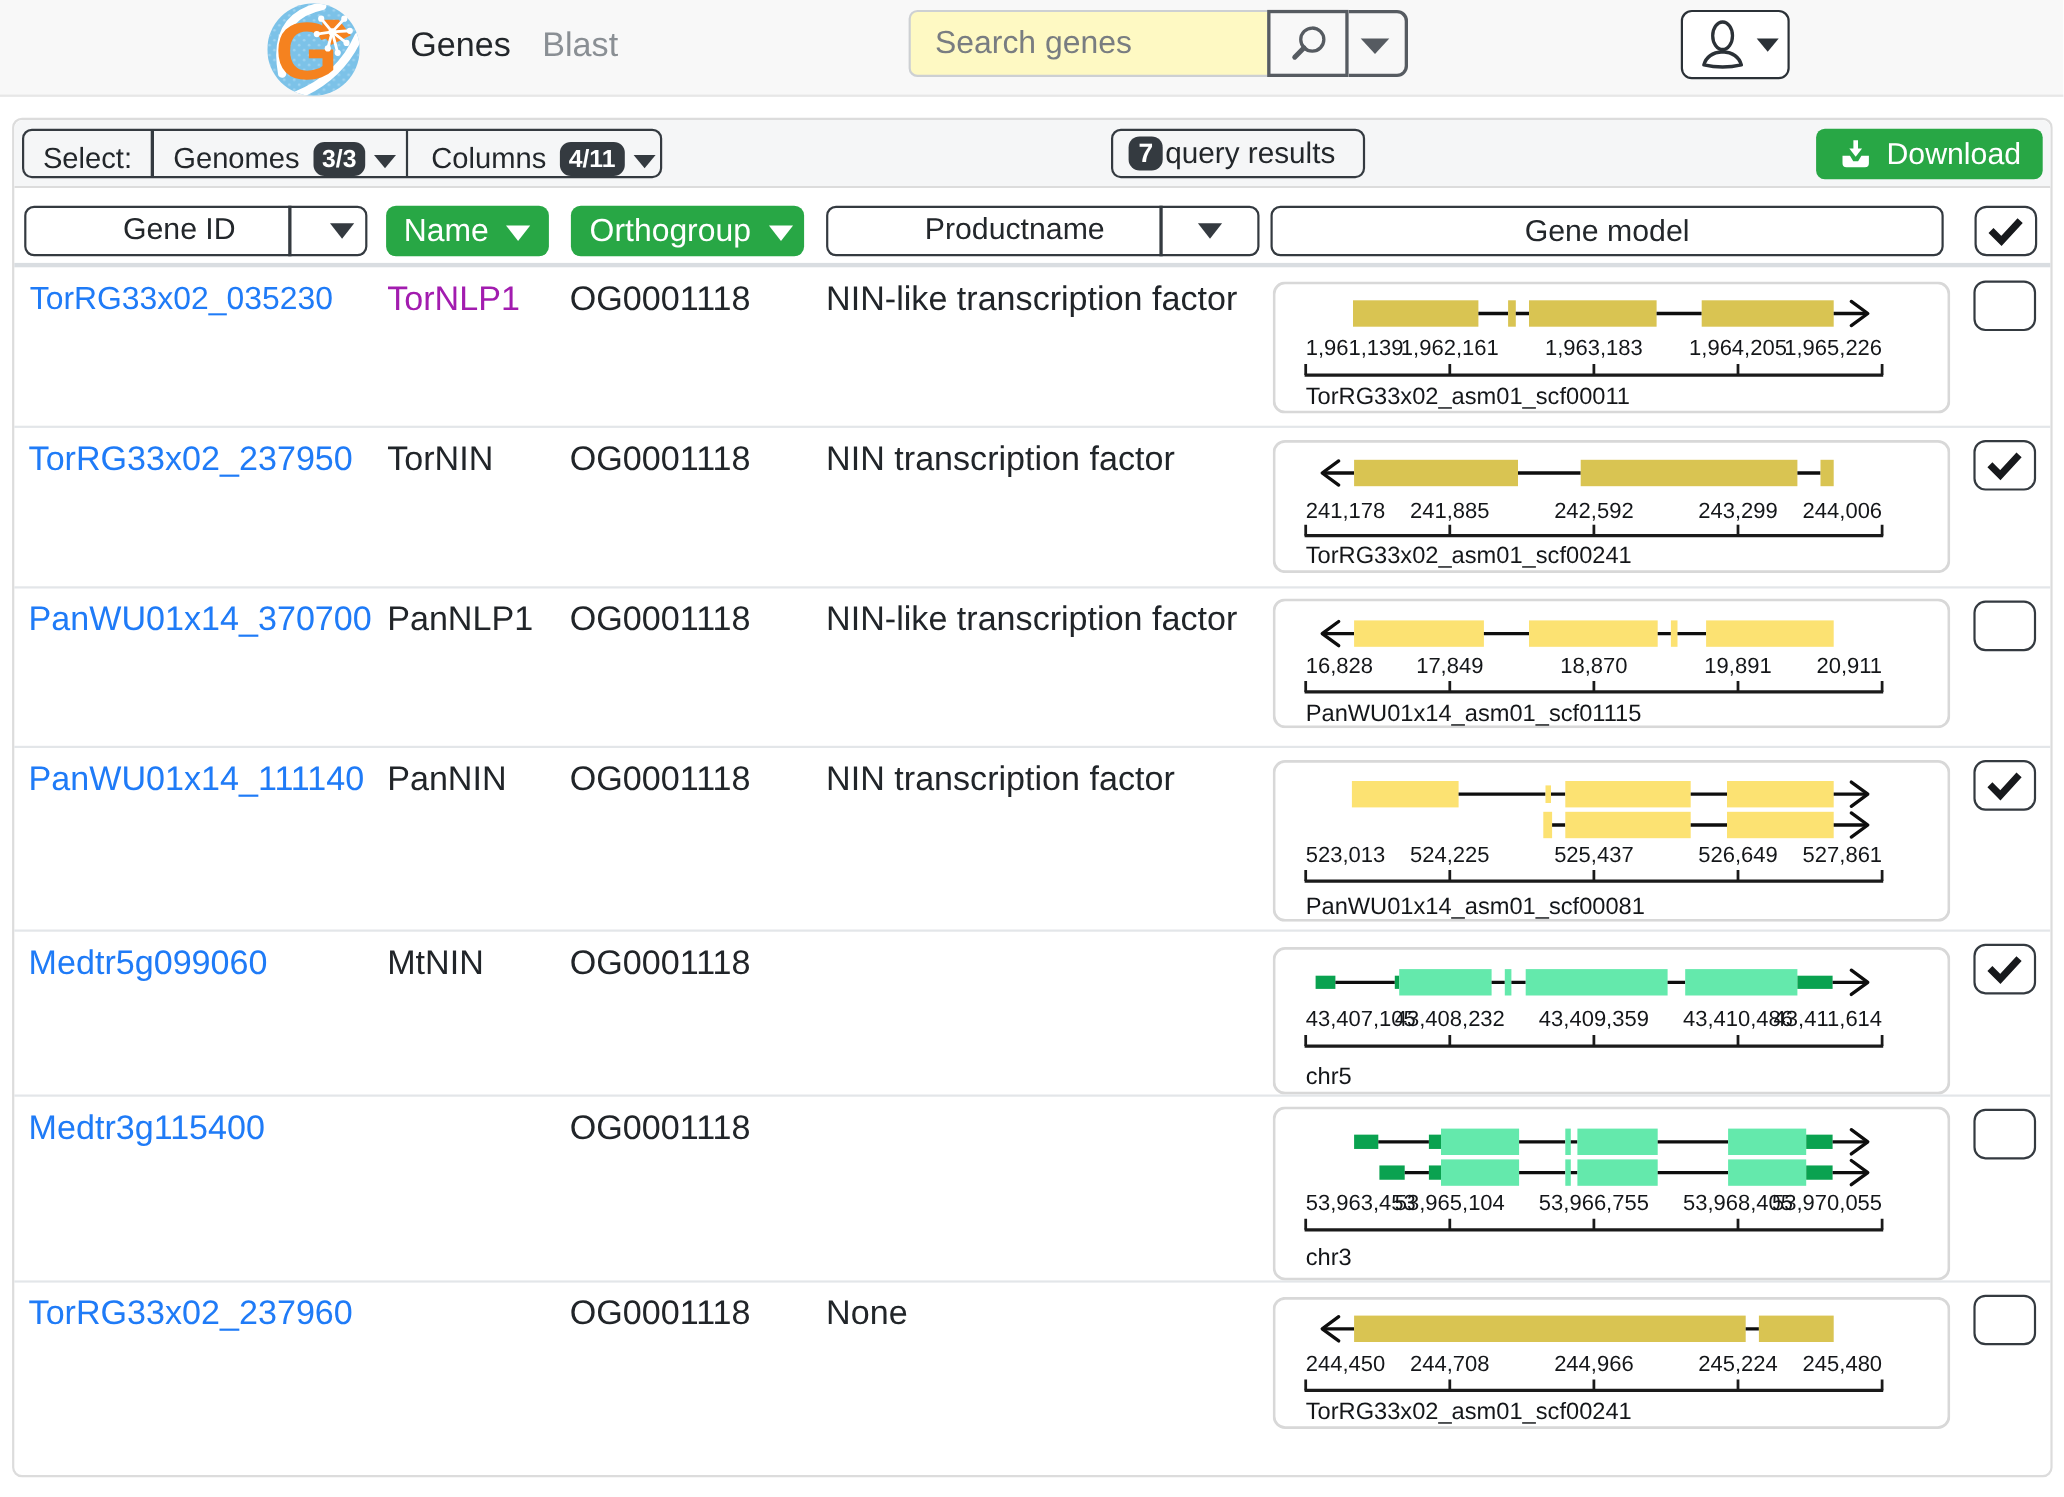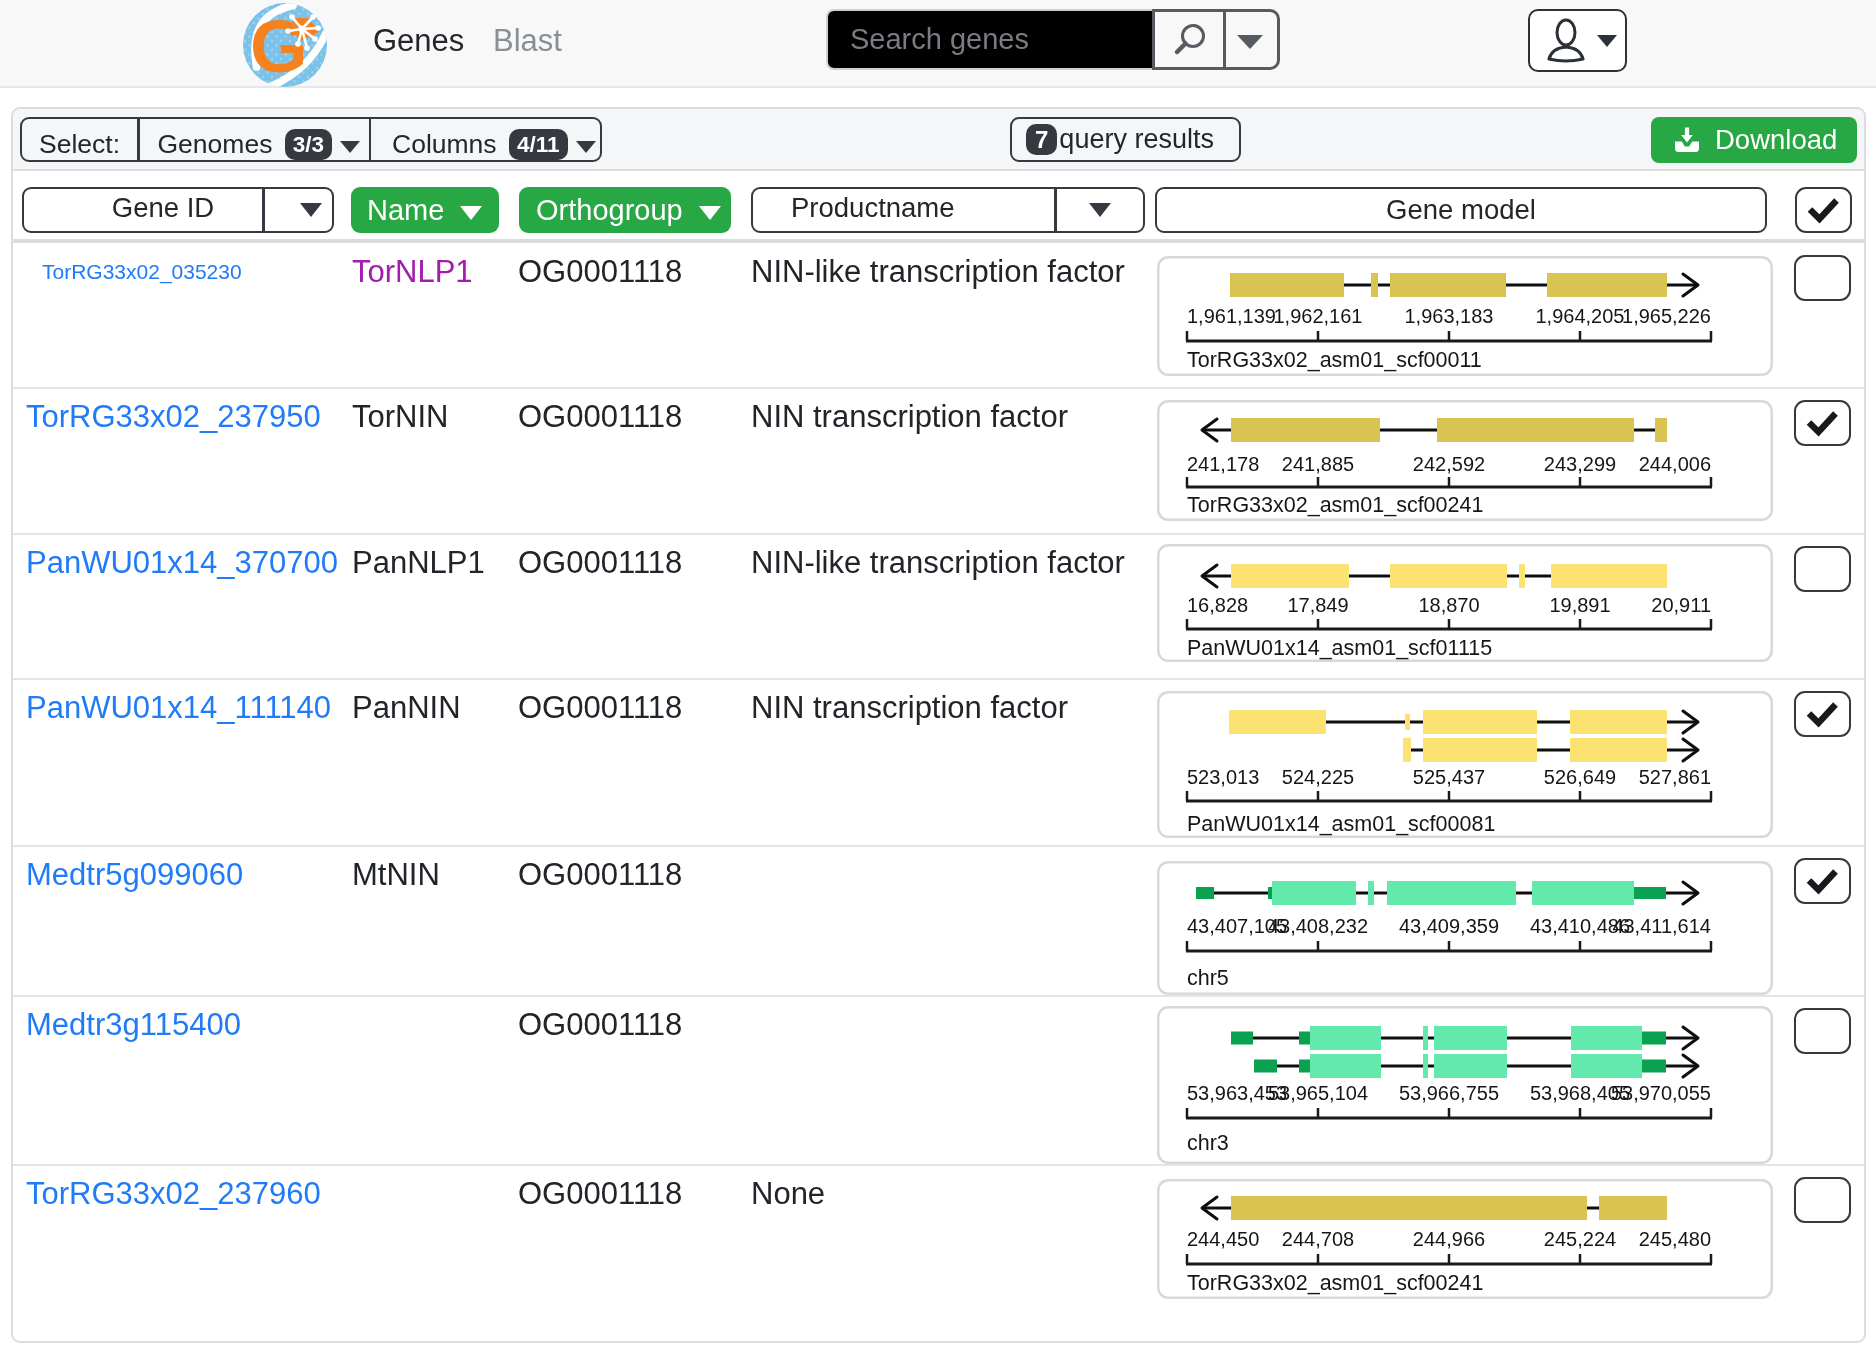--- a/index.html
+++ b/index.html
@@ -38,21 +38,21 @@
       <circle cx="72" cy="36" r="2.8"></circle>
       <circle cx="49" cy="14" r="2.8"></circle>
       <circle cx="45" cy="28" r="2.8"></circle>
       <circle cx="55" cy="41" r="2.8"></circle>
       <circle cx="64" cy="45" r="2.8"></circle>
     </g>
 <circle cx="59" cy="26" r="3.4" fill="#fff"></circle>
 </svg>
 <div class="abs" style="left:373px;top:24px;font-size:31px;line-height:34px;color:#23272b">Genes</div>
 <div class="abs" style="left:493px;top:24px;font-size:31px;line-height:34px;color:#8a8f94">Blast</div>
-<div class="abs" style="left:826px;top:9px;width:328px;height:61px;background:#000000;border:2px solid #cdd0d3;border-radius:8px 0 0 8px;font-size:29px;color:#797d81;line-height:57px;padding-left:22px">Search genes</div>
+<div class="abs" style="left:826px;top:9px;width:328px;height:61px;background:#fef9c3;border:2px solid #cdd0d3;border-radius:8px 0 0 8px;font-size:29px;color:#797d81;line-height:57px;padding-left:22px">Search genes</div>
 <div class="abs" style="left:1152px;top:9px;width:74px;height:61px;border:3px solid #565b61"></div>
 <svg class="abs" style="left:1165px;top:18px" width="48" height="44" viewBox="0 0 48 44">
 <circle cx="28" cy="18" r="10.5" fill="none" stroke="#565b61" stroke-width="3"></circle>
 <path d="M36 11 a 9 9 0 0 0 -8 -4" fill="none" stroke="#565b61" stroke-width="2" opacity="0.7"></path>
 <line x1="20.5" y1="25.5" x2="12" y2="34" stroke="#565b61" stroke-width="4.5" stroke-linecap="round"></line>
 </svg>
 <div class="abs" style="left:1226px;top:9px;width:54px;height:61px;border:3px solid #565b61;border-left:none;border-radius:0 10px 10px 0"></div>
 <div style="position:absolute;left:1237px;top:35px;width:0;height:0;border-left:13px solid transparent;border-right:13px solid transparent;border-top:14px solid #565b61"></div>
 <div class="abs" style="left:1528px;top:9px;width:99px;height:63px;background:#fff;border:2.5px solid #2b3137;border-radius:10px"></div>
 <svg class="abs" style="left:1543px;top:17px" width="50" height="48" viewBox="0 0 50 48">
@@ -81,37 +81,37 @@
     </svg>
     <span style="margin-left:13px">Download</span>
   </div>
 <div class="abs" style="left:22px;top:187px;width:312px;height:46px;border:2.5px solid #343a40;border-radius:9px"></div>
 <div class="abs" style="left:22px;top:187px;width:240px;height:46px;text-align:center;line-height:42px;padding-left:42px;font-size:27.5px;color:#23272b">Gene ID</div>
 <div class="abs" style="left:262px;top:187px;width:2.5px;height:46px;background:#343a40"></div>
 <div style="position:absolute;left:300px;top:203px;width:0;height:0;border-left:11px solid transparent;border-right:11px solid transparent;border-top:14px solid #343a40"></div>
 <div class="abs" style="left:351px;top:187px;width:148px;height:46px;background:#28a745;border-radius:9px;display:flex;align-items:center;padding-left:16px;color:#fff;font-size:29px">Name<span style="margin-left:16px"><span style="display:inline-block;width:0;height:0;border-left:11px solid transparent;border-right:11px solid transparent;border-top:14px solid #fff"></span></span></div>
 <div class="abs" style="left:519px;top:187px;width:212px;height:46px;background:#28a745;border-radius:9px;display:flex;align-items:center;padding-left:17px;color:#fff;font-size:29px">Orthogroup<span style="margin-left:16px"><span style="display:inline-block;width:0;height:0;border-left:11px solid transparent;border-right:11px solid transparent;border-top:14px solid #fff"></span></span></div>
 <div class="abs" style="left:751px;top:187px;width:394px;height:46px;border:2.5px solid #343a40;border-radius:9px"></div>
-<div class="abs" style="left:751px;top:187px;width:303px;height:46px;line-height:42px;padding-left:40px;font-size:27.5px;color:#23272b">Productname</div>
+<div class="abs" style="left:751px;top:187px;width:303px;height:46px;text-align:center;line-height:42px;padding-left:40px;font-size:27.5px;color:#23272b">Productname</div>
 <div class="abs" style="left:1054px;top:187px;width:2.5px;height:46px;background:#343a40"></div>
 <div style="position:absolute;left:1089px;top:203px;width:0;height:0;border-left:11px solid transparent;border-right:11px solid transparent;border-top:14px solid #343a40"></div>
 <div class="abs" style="left:1155px;top:187px;width:612px;height:46px;border:2.5px solid #343a40;border-radius:9px;text-align:center;line-height:42px;font-size:27.5px;color:#23272b">Gene model</div>
 <div class="abs" style="left:1795px;top:187px;width:57px;height:46px;border:2.8px solid #343a40;border-radius:11px">
     <svg width="57" height="46" viewBox="0 0 57 46" style="position:absolute;left:-2.5px;top:-2.5px">
       <polyline points="15,22.5 24.5,32 41.5,13.5" fill="none" stroke="#17191c" stroke-width="6.4" stroke-linecap="butt" stroke-linejoin="miter"></polyline>
     </svg>
   </div>
 <div class="abs" style="left:13px;top:239px;width:1851px;height:4px;background:#d9dde1"></div>
 <div class="abs" style="left:13px;top:387px;width:1851px;height:2px;background:#e3e6e9"></div>
 <div class="abs" style="left:13px;top:533px;width:1851px;height:2px;background:#e3e6e9"></div>
 <div class="abs" style="left:13px;top:678px;width:1851px;height:2px;background:#e3e6e9"></div>
 <div class="abs" style="left:13px;top:845px;width:1851px;height:2px;background:#e3e6e9"></div>
 <div class="abs" style="left:13px;top:995px;width:1851px;height:2px;background:#e3e6e9"></div>
 <div class="abs" style="left:13px;top:1164px;width:1851px;height:2px;background:#e3e6e9"></div>
-<div class="abs" style="left:42px;top:254px;font-size:21px;line-height:36px;color:#1f7bf7">TorRG33x02_035230</div>
+<div class="abs" style="left:27px;top:254px;font-size:29px;line-height:36px;color:#1f7bf7">TorRG33x02_035230</div>
 <div class="abs" style="left:352px;top:254px;font-size:31px;line-height:36px;color:#a21caf">TorNLP1</div>
 <div class="abs" style="left:518px;top:254px;font-size:31px;line-height:36px;color:#212529">OG0001118</div>
 <div class="abs" style="left:751px;top:254px;font-size:31px;line-height:36px;color:#212529">NIN-like transcription factor</div>
 <svg style="position:absolute;left:1157px;top:256px" width="616" height="120" viewBox="0 0 616 120">
     <rect x="1.25" y="1.25" width="613.5" height="117.5" rx="10" fill="#fff" stroke="#d8d8d8" stroke-width="2.5"></rect>
     <rect x="73" y="17.0" width="114" height="24" fill="#d9c452"></rect>
     <line x1="187" y1="29" x2="214" y2="29" stroke="#0e0e0e" stroke-width="3"></line>
     <rect x="214" y="17.0" width="7" height="24" fill="#d9c452"></rect>
     <line x1="221" y1="29" x2="233" y2="29" stroke="#0e0e0e" stroke-width="3"></line>
     <rect x="233" y="17.0" width="116" height="24" fill="#d9c452"></rect>

